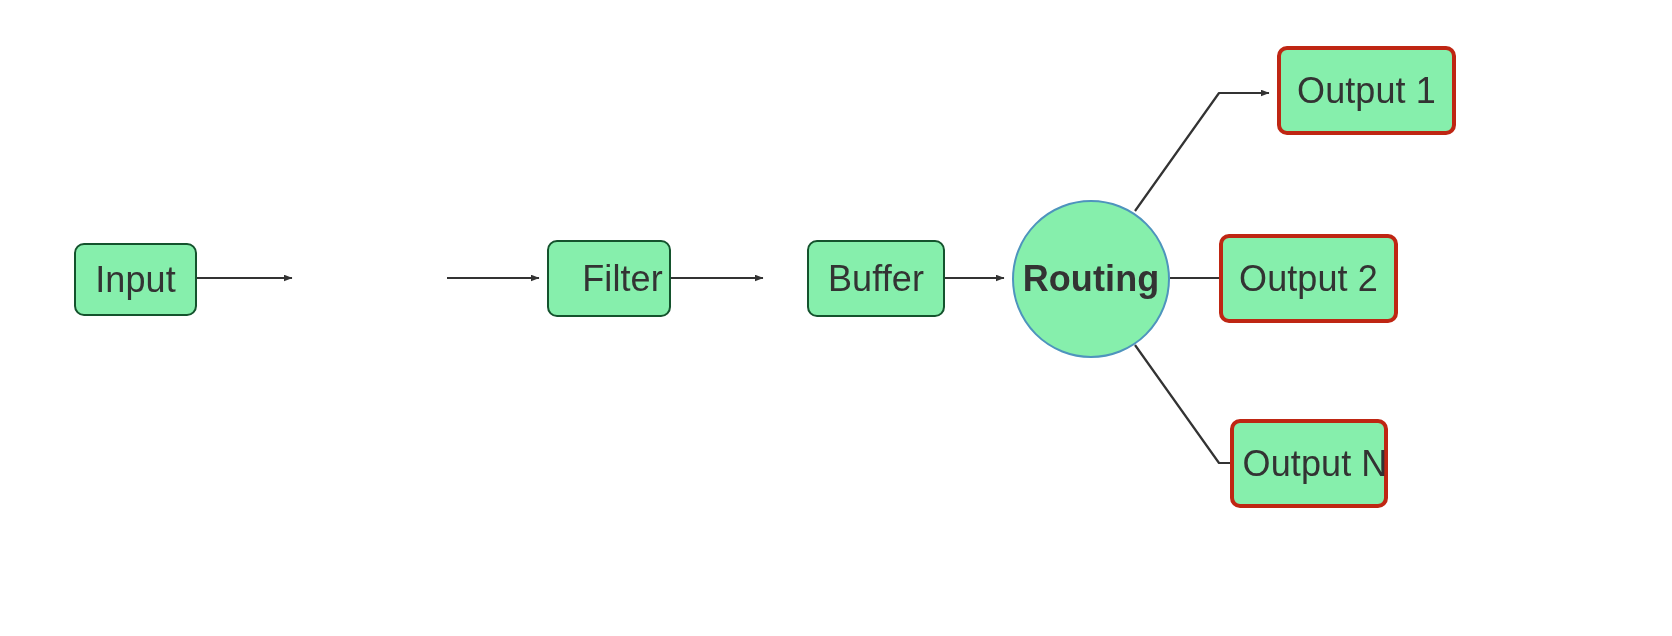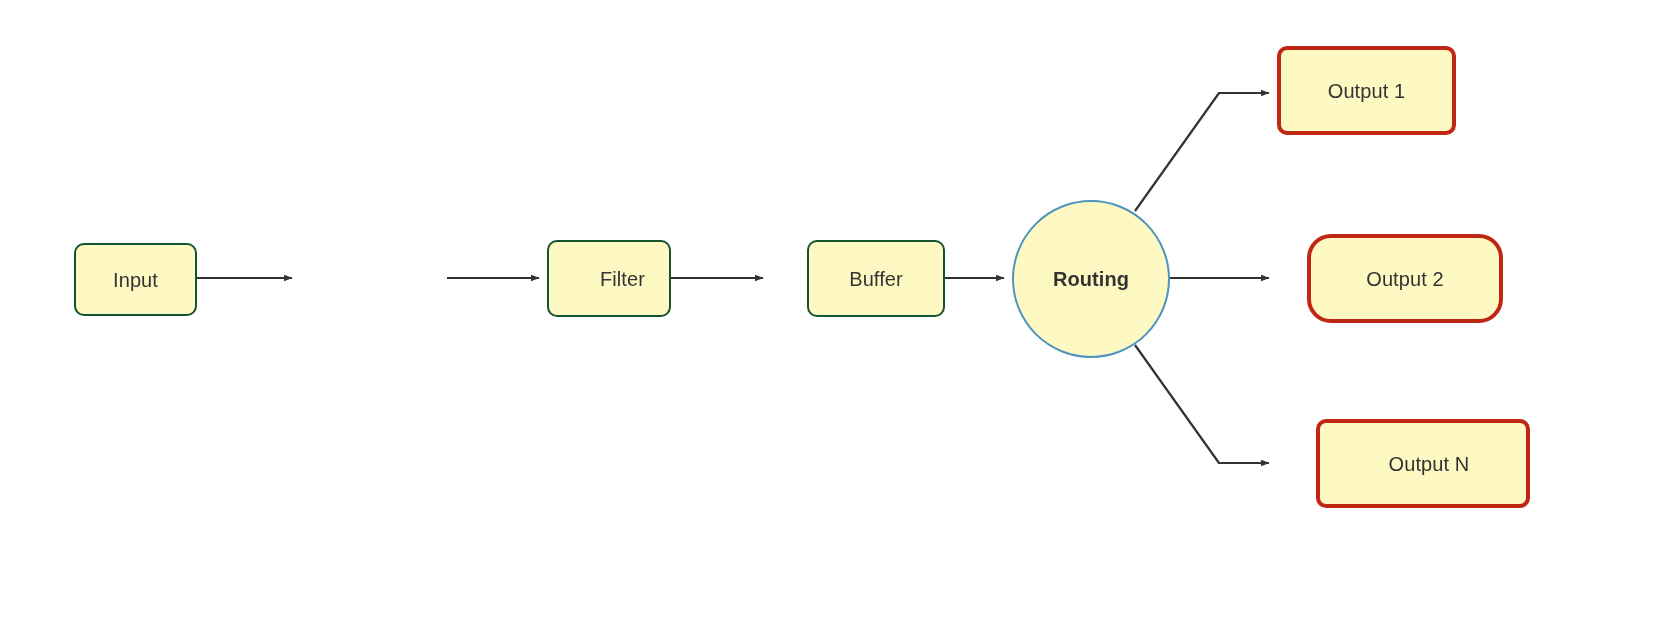--- a/index.html
+++ b/index.html
@@ -23,23 +23,23 @@
     top: 0;
     width: 1672px;
     height: 636px;
   }
   .node {
     position: absolute;
     box-sizing: border-box;
     display: flex;
     align-items: center;
     justify-content: center;
-    background: #fef9c3;
+    background: #86efac;
     color: #333333;
-    font-size: 20px;
+    font-size: 36px;
     line-height: 1;
     letter-spacing: 0.1px;
     white-space: nowrap;
   }
   .node.stage {
     border: 2px solid #14532d;
     border-radius: 10px;
     align-items: center;
   }
   .node.router {
@@ -52,22 +52,22 @@
     border-radius: 10px;
   }
   
   #node-input   { left: 74px;  top: 243px; width: 123px; height: 73px; }
   #node-parser  { left: 300px; top: 240px; width: 147px; height: 77px; }
   #node-filter  { left: 547px; top: 240px; width: 124px; height: 77px; padding-left: 27px; }
   #node-buffer  { left: 771px; top: 240px; width: 138px; height: 77px; margin-left: 36px; }
   #node-routing { left: 1012px; top: 200px; width: 158px; height: 158px; }
   
   #node-output-1 { left: 1277px; top: 46px;  width: 179px; height: 89px; }
-  #node-output-2 { left: 1307px; top: 234px; width: 196px; height: 89px; border-radius: 24px; }
-  #node-output-n { left: 1316px; top: 419px; width: 214px; height: 89px; padding-left: 12px; }
+  #node-output-2 { left: 1219px; top: 234px; width: 179px; height: 89px; }
+  #node-output-n { left: 1230px; top: 419px; width: 158px; height: 89px; padding-left: 12px; }
 </style>
 </head>
 <body>
 
 <div id="diagram-canvas">
 
   <svg id="edge-layer" viewBox="0 0 1672 636">
     <defs>
       <marker id="arrowhead" markerWidth="9" markerHeight="7" refX="8.5" refY="3.5" orient="auto" markerUnits="userSpaceOnUse">
         <polygon points="0 0, 9 3.5, 0 7" fill="#333333"></polygon>

